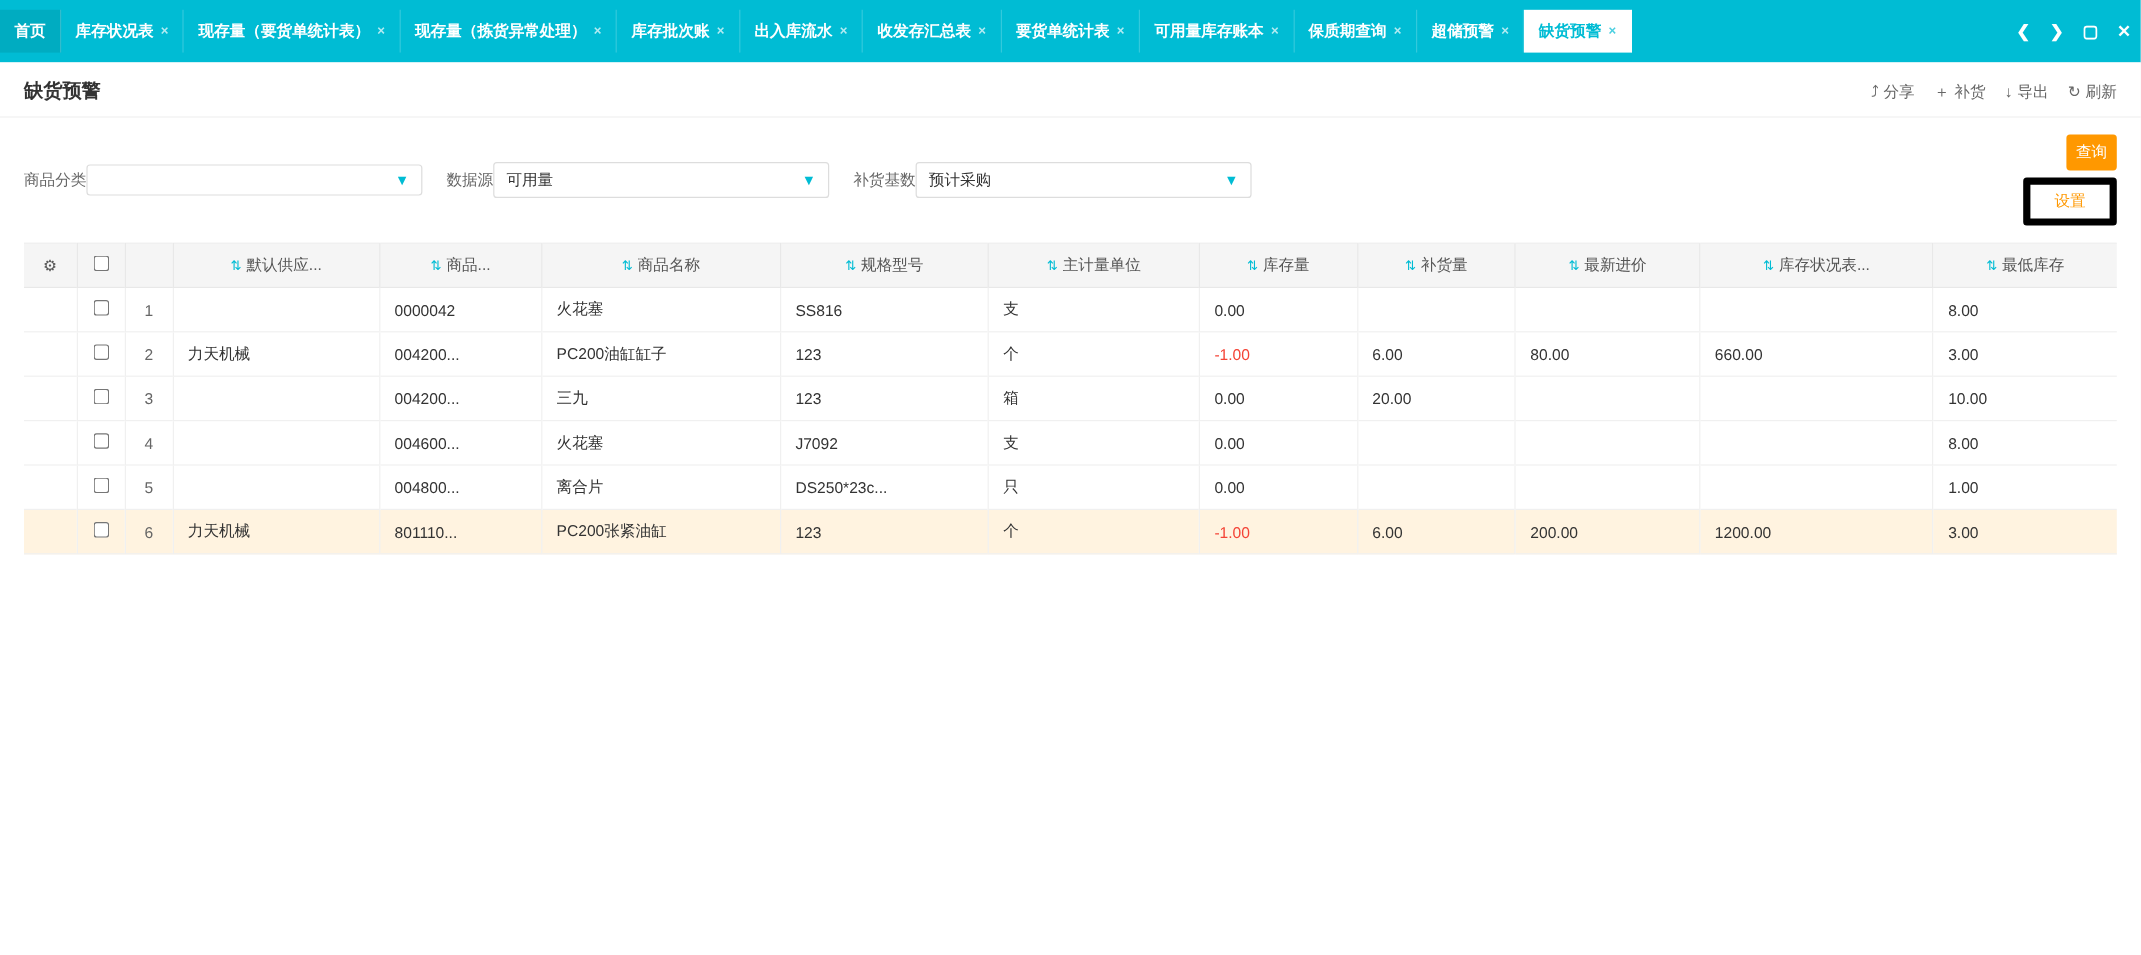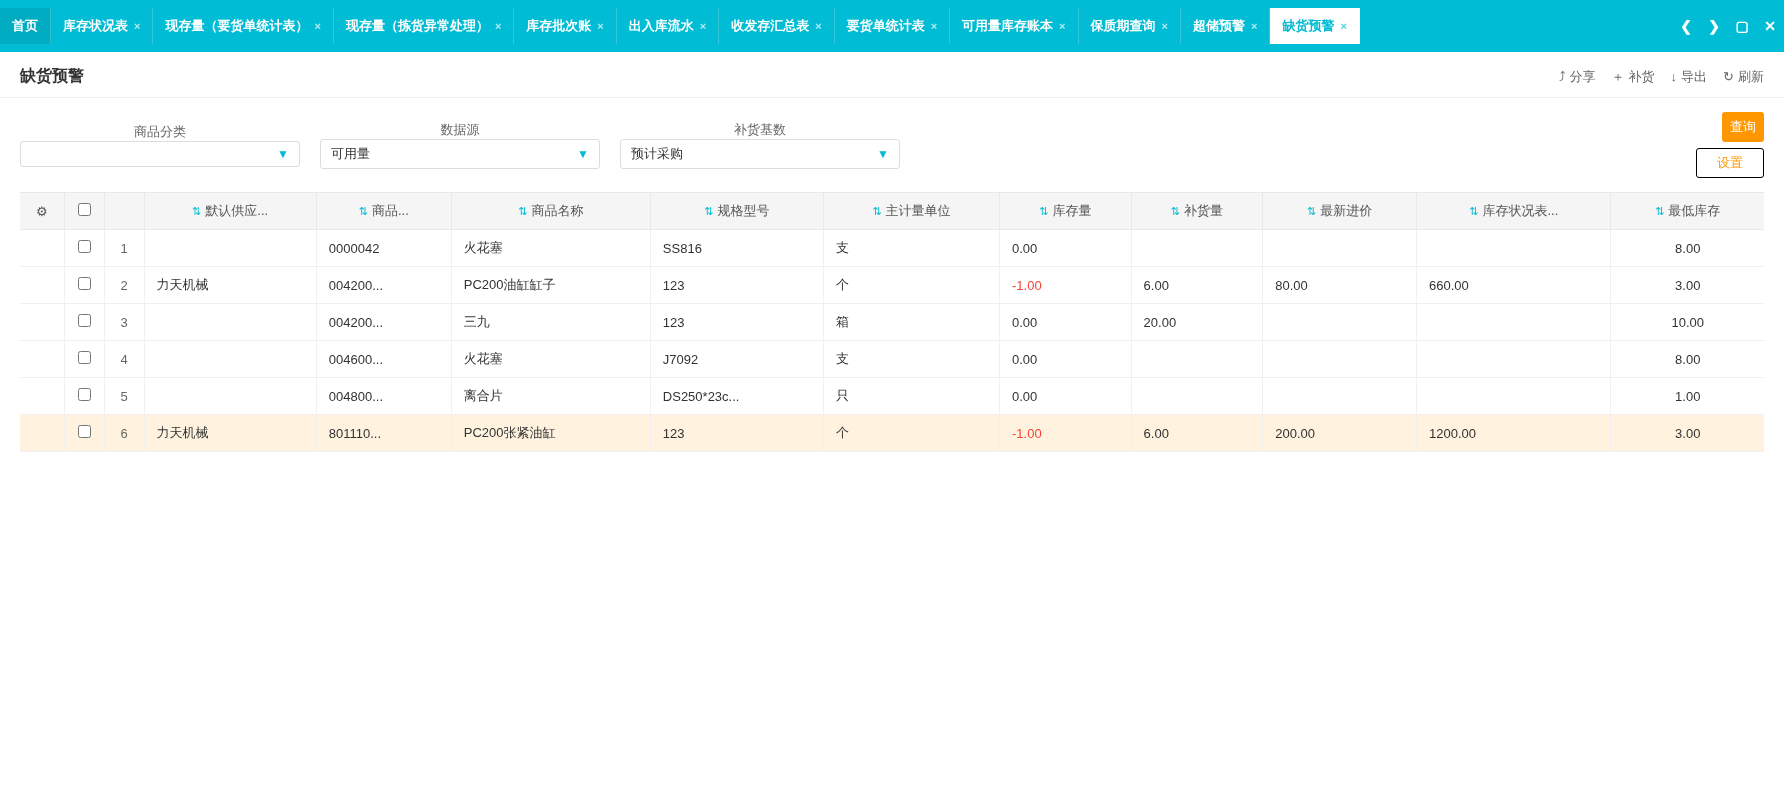--- a/index.html
+++ b/index.html
@@ -92,21 +92,20 @@
       display: flex;
       align-items: center;
       padding: 14px 20px;
       gap: 20px;
       flex-wrap: wrap;
     }
     .filter-group {
       display: flex;
       align-items: center;
       gap: 0;
-      flex-direction: column;
     }
     .filter-label {
       color: #666;
       font-size: 13px;
       white-space: nowrap;
     }
     .filter-select {
       display: flex;
       align-items: center;
       border: 1px solid #ddd;
@@ -135,21 +134,21 @@
       color: #fff;
       border: none;
       border-radius: 3px;
       padding: 6px 8px;
       cursor: pointer;
       font-size: 13px;
     }
     .btn-settings {
       background: #fff;
       color: #ff9800;
-      border: 1px solid #000000;
+      border: 6px solid #000000;
       border-radius: 3px;
       padding: 5px 20px;
       cursor: pointer;
       font-size: 13px;
     }
 
     
     .table-container {
       padding: 0 20px 20px 20px;
       overflow-x: auto;
@@ -177,21 +176,21 @@
     tbody tr {
       border-bottom: 1px solid #f0f0f0;
     }
     tbody tr.highlighted { background: #fff3e0; }
     tbody td {
       padding: 9px 12px;
       color: #333;
       white-space: nowrap;
       border-right: 1px solid #f0f0f0;
     }
-    tbody td:last-child { border-right: none; text-align: center; }
+    tbody td:last-child { border-right: none; }
     .row-num { color: #666; text-align: center; }
     .checkbox-cell { text-align: center; width: 40px; }
     .gear-cell { text-align: center; width: 44px; }
   </style>
 </head>
 <body>
 
 <div class="tab-bar">
 
   <div id="tabs-container" style="display:flex; align-items:center; flex:1; overflow:hidden;">

